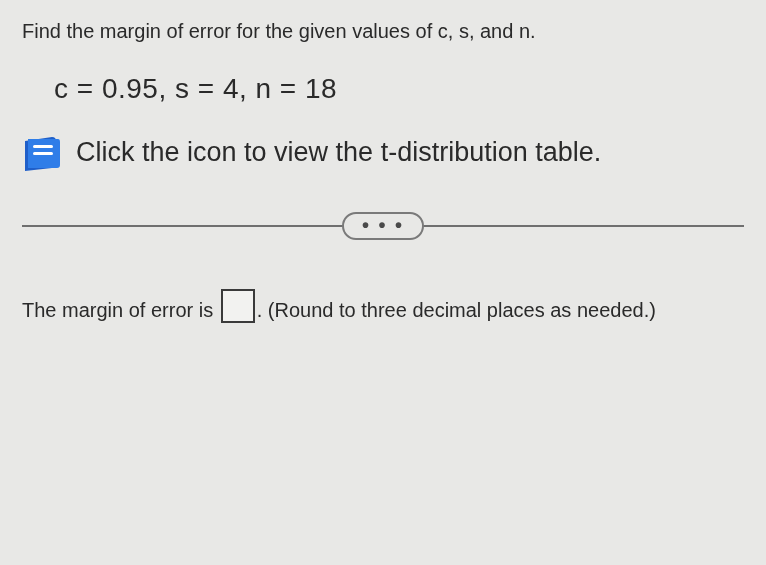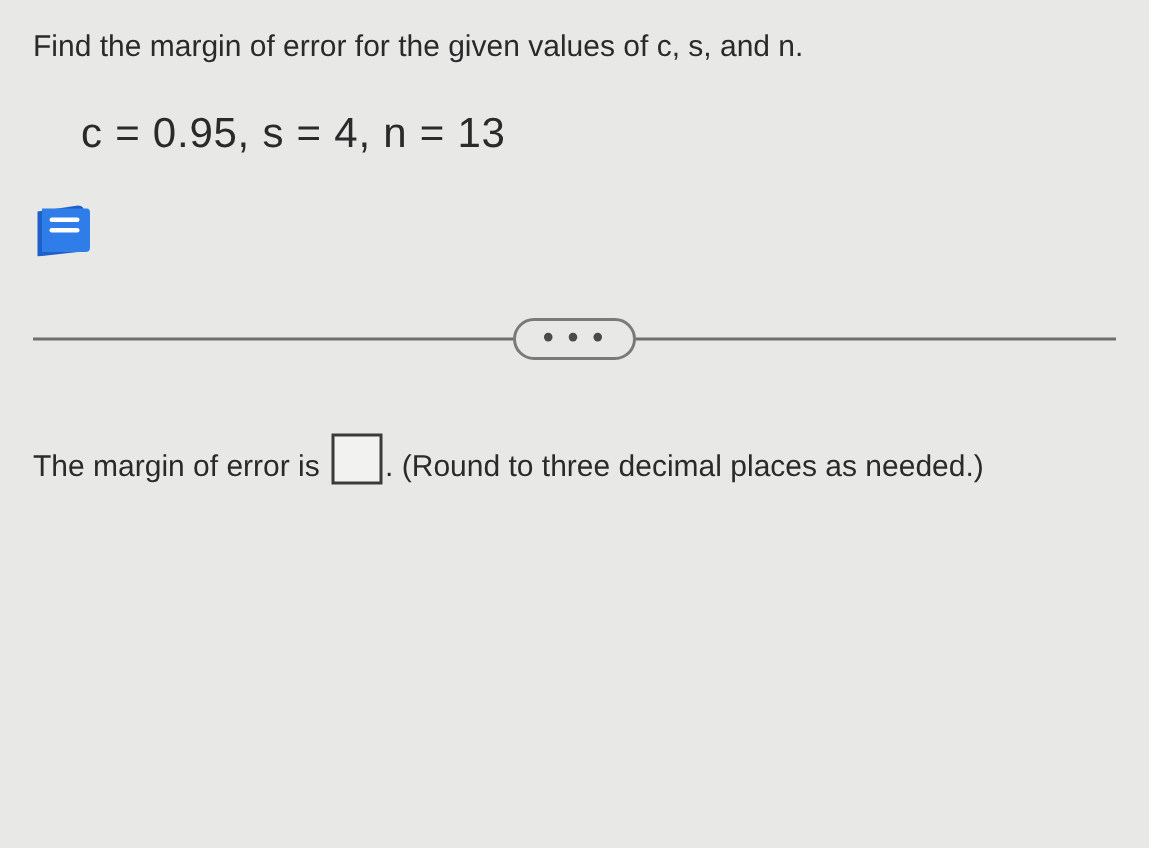--- a/index.html
+++ b/index.html
@@ -82,31 +82,32 @@
       background: #f2f2f0;
       vertical-align: -6px;
       margin: 0 2px;
     }
   </style>
 </head>
 <body>
 
 <div class="question-text">Find the margin of error for the given values of c, s, and n.</div>
 
-<div class="given-values">c = 0.95, s = 4, n = 13</div>
+<div class="given-values">c = 0.95, s = 4, n = 18</div>
 
 <div class="table-link-row">
   <span class="table-icon">
     <svg viewBox="0 0 40 36" width="40" height="36">
       <path d="M3 6 L30 2 Q34 2 34 6 L34 28 Q34 32 30 33 L3 36 Z" fill="#1f5fc9"></path>
       <path d="M6 4 L36 4 Q38 4 38 7 L38 30 Q38 33 35 33 L6 33 Z" fill="#2f7de8"></path>
       <rect x="11" y="10" width="20" height="3" rx="1.5" fill="#ffffff"></rect>
       <rect x="11" y="17" width="20" height="3" rx="1.5" fill="#ffffff"></rect>
     </svg>
   </span>
+  <span class="table-link-text">Click the icon to view the t-distribution table.</span>
 </div>
 
 <div class="divider-row">
   <div class="divider-line"></div>
   <div class="ellipsis-pill">• • •</div>
   <div class="divider-line"></div>
 </div>
 
 <div class="answer-row">
   <span>The margin of error is </span><span class="answer-input"></span><span>. (Round to three decimal places as needed.)</span>

